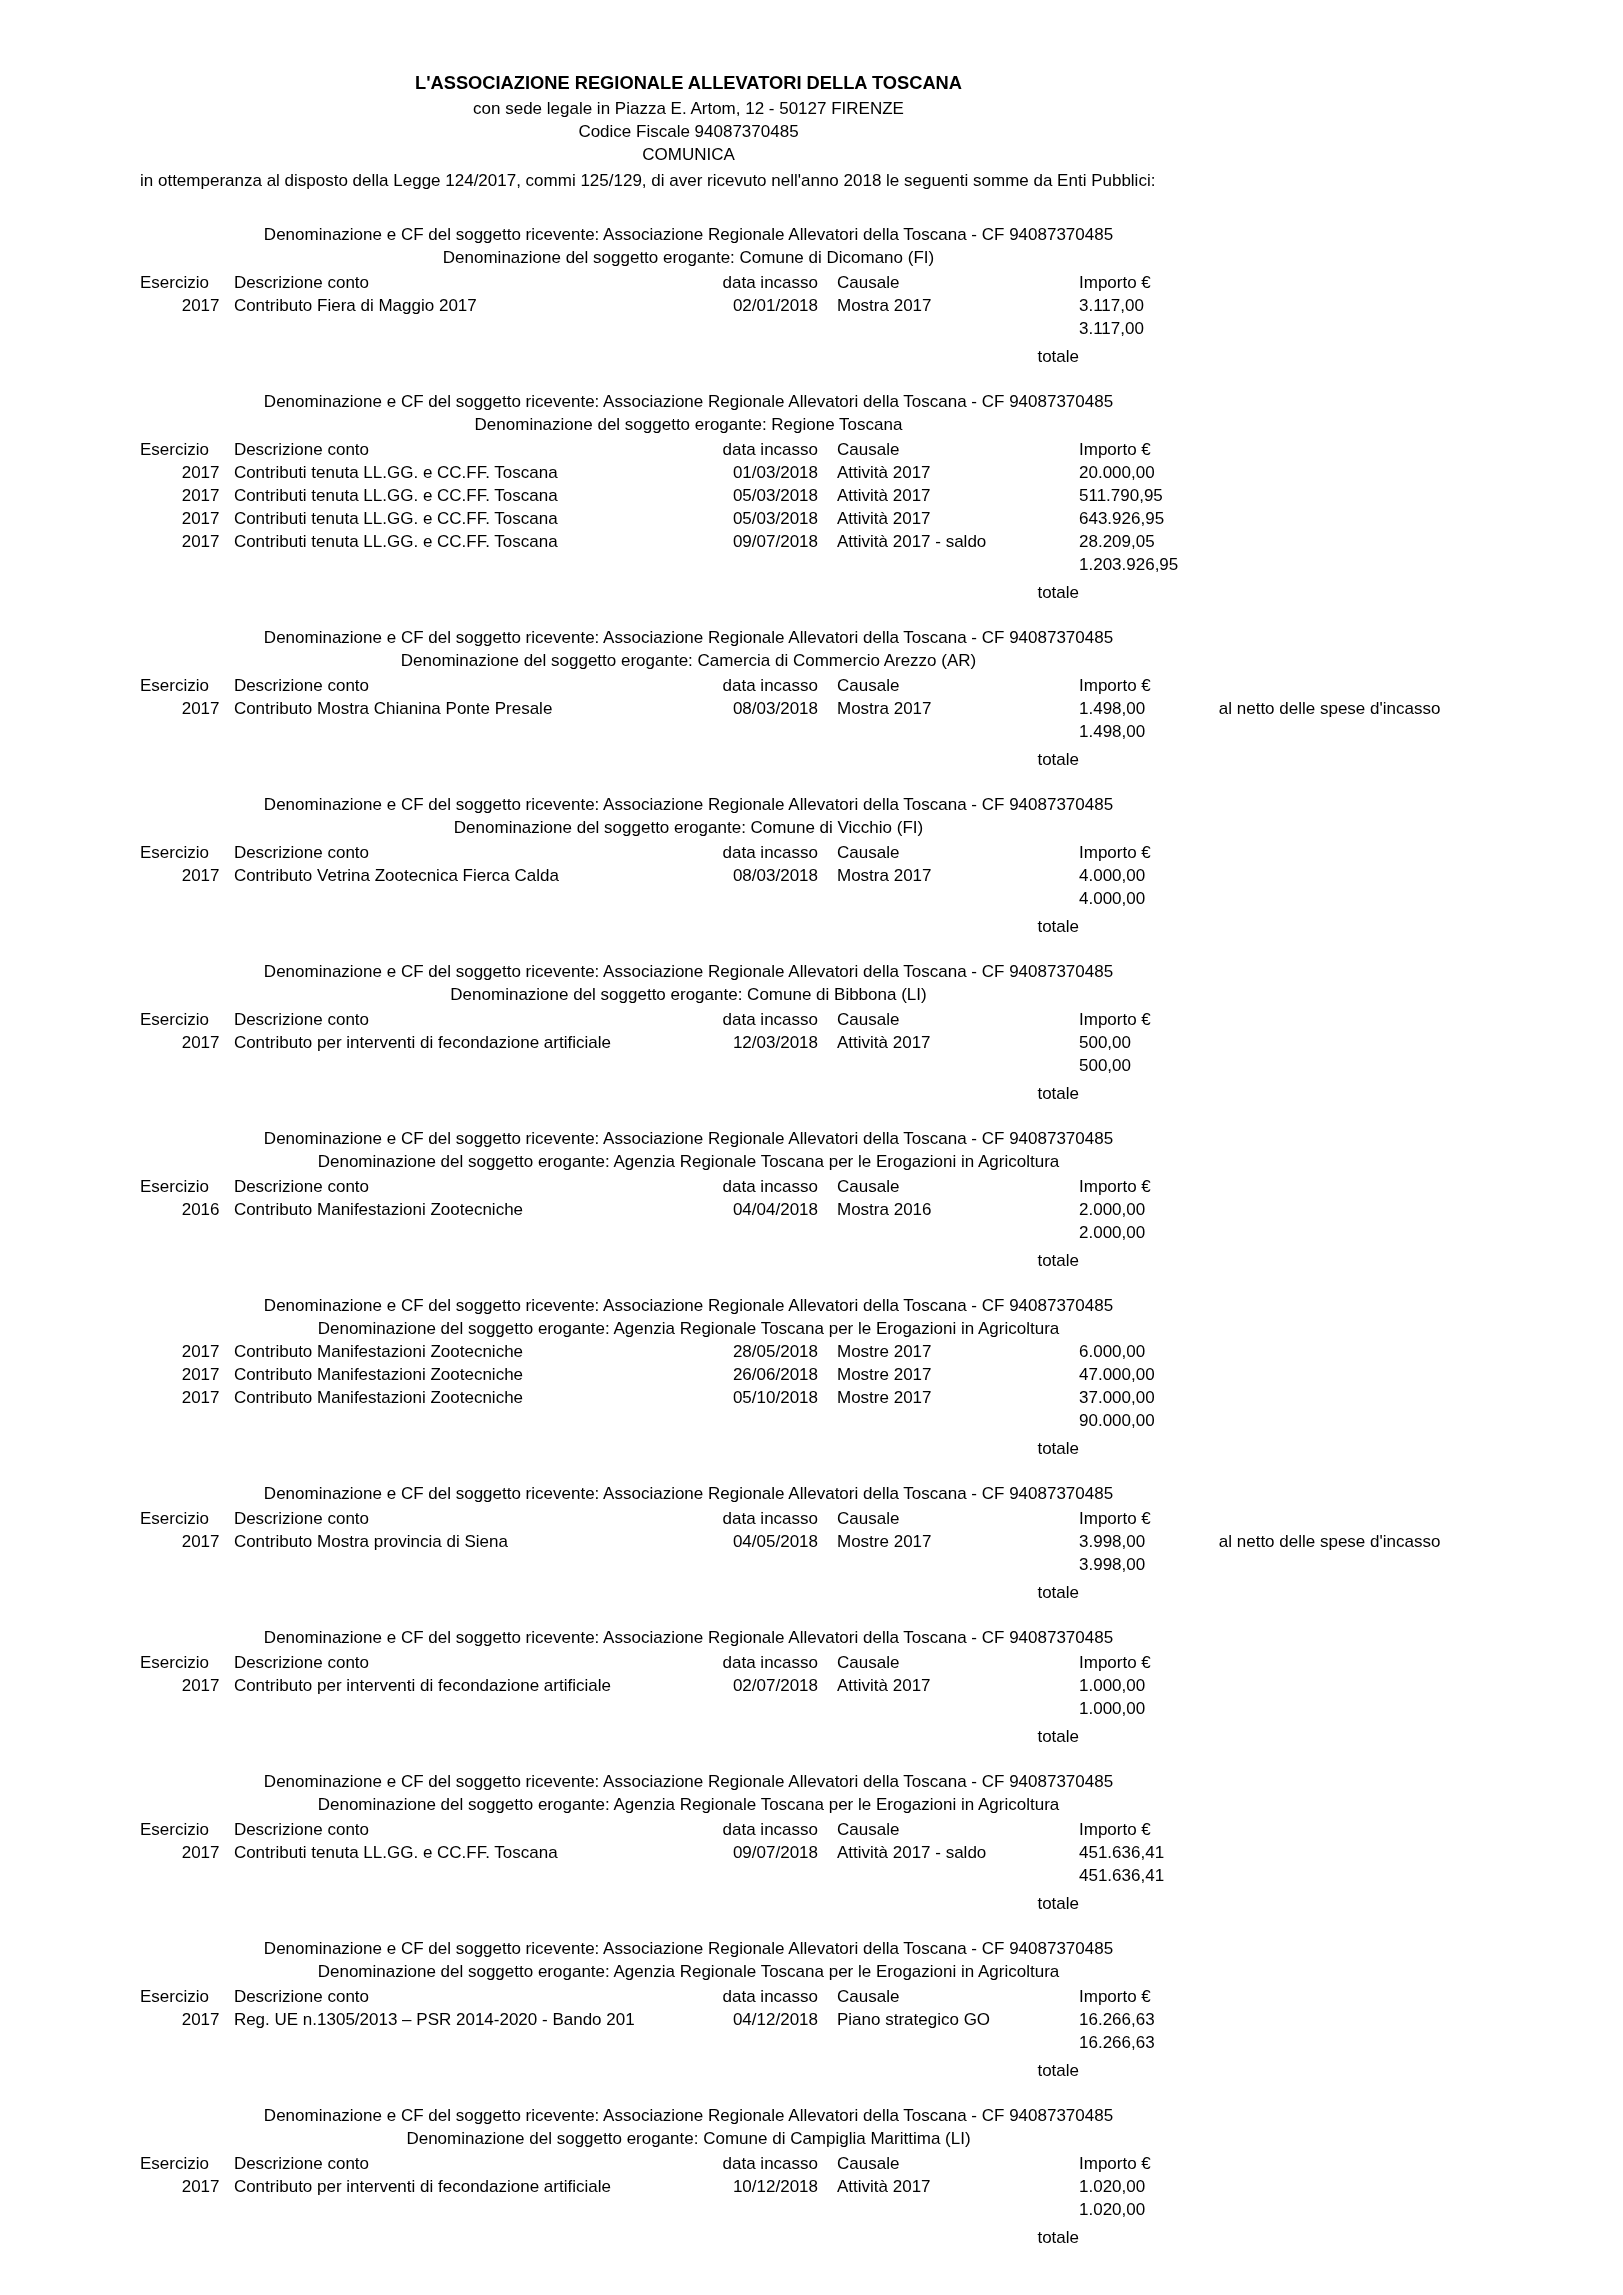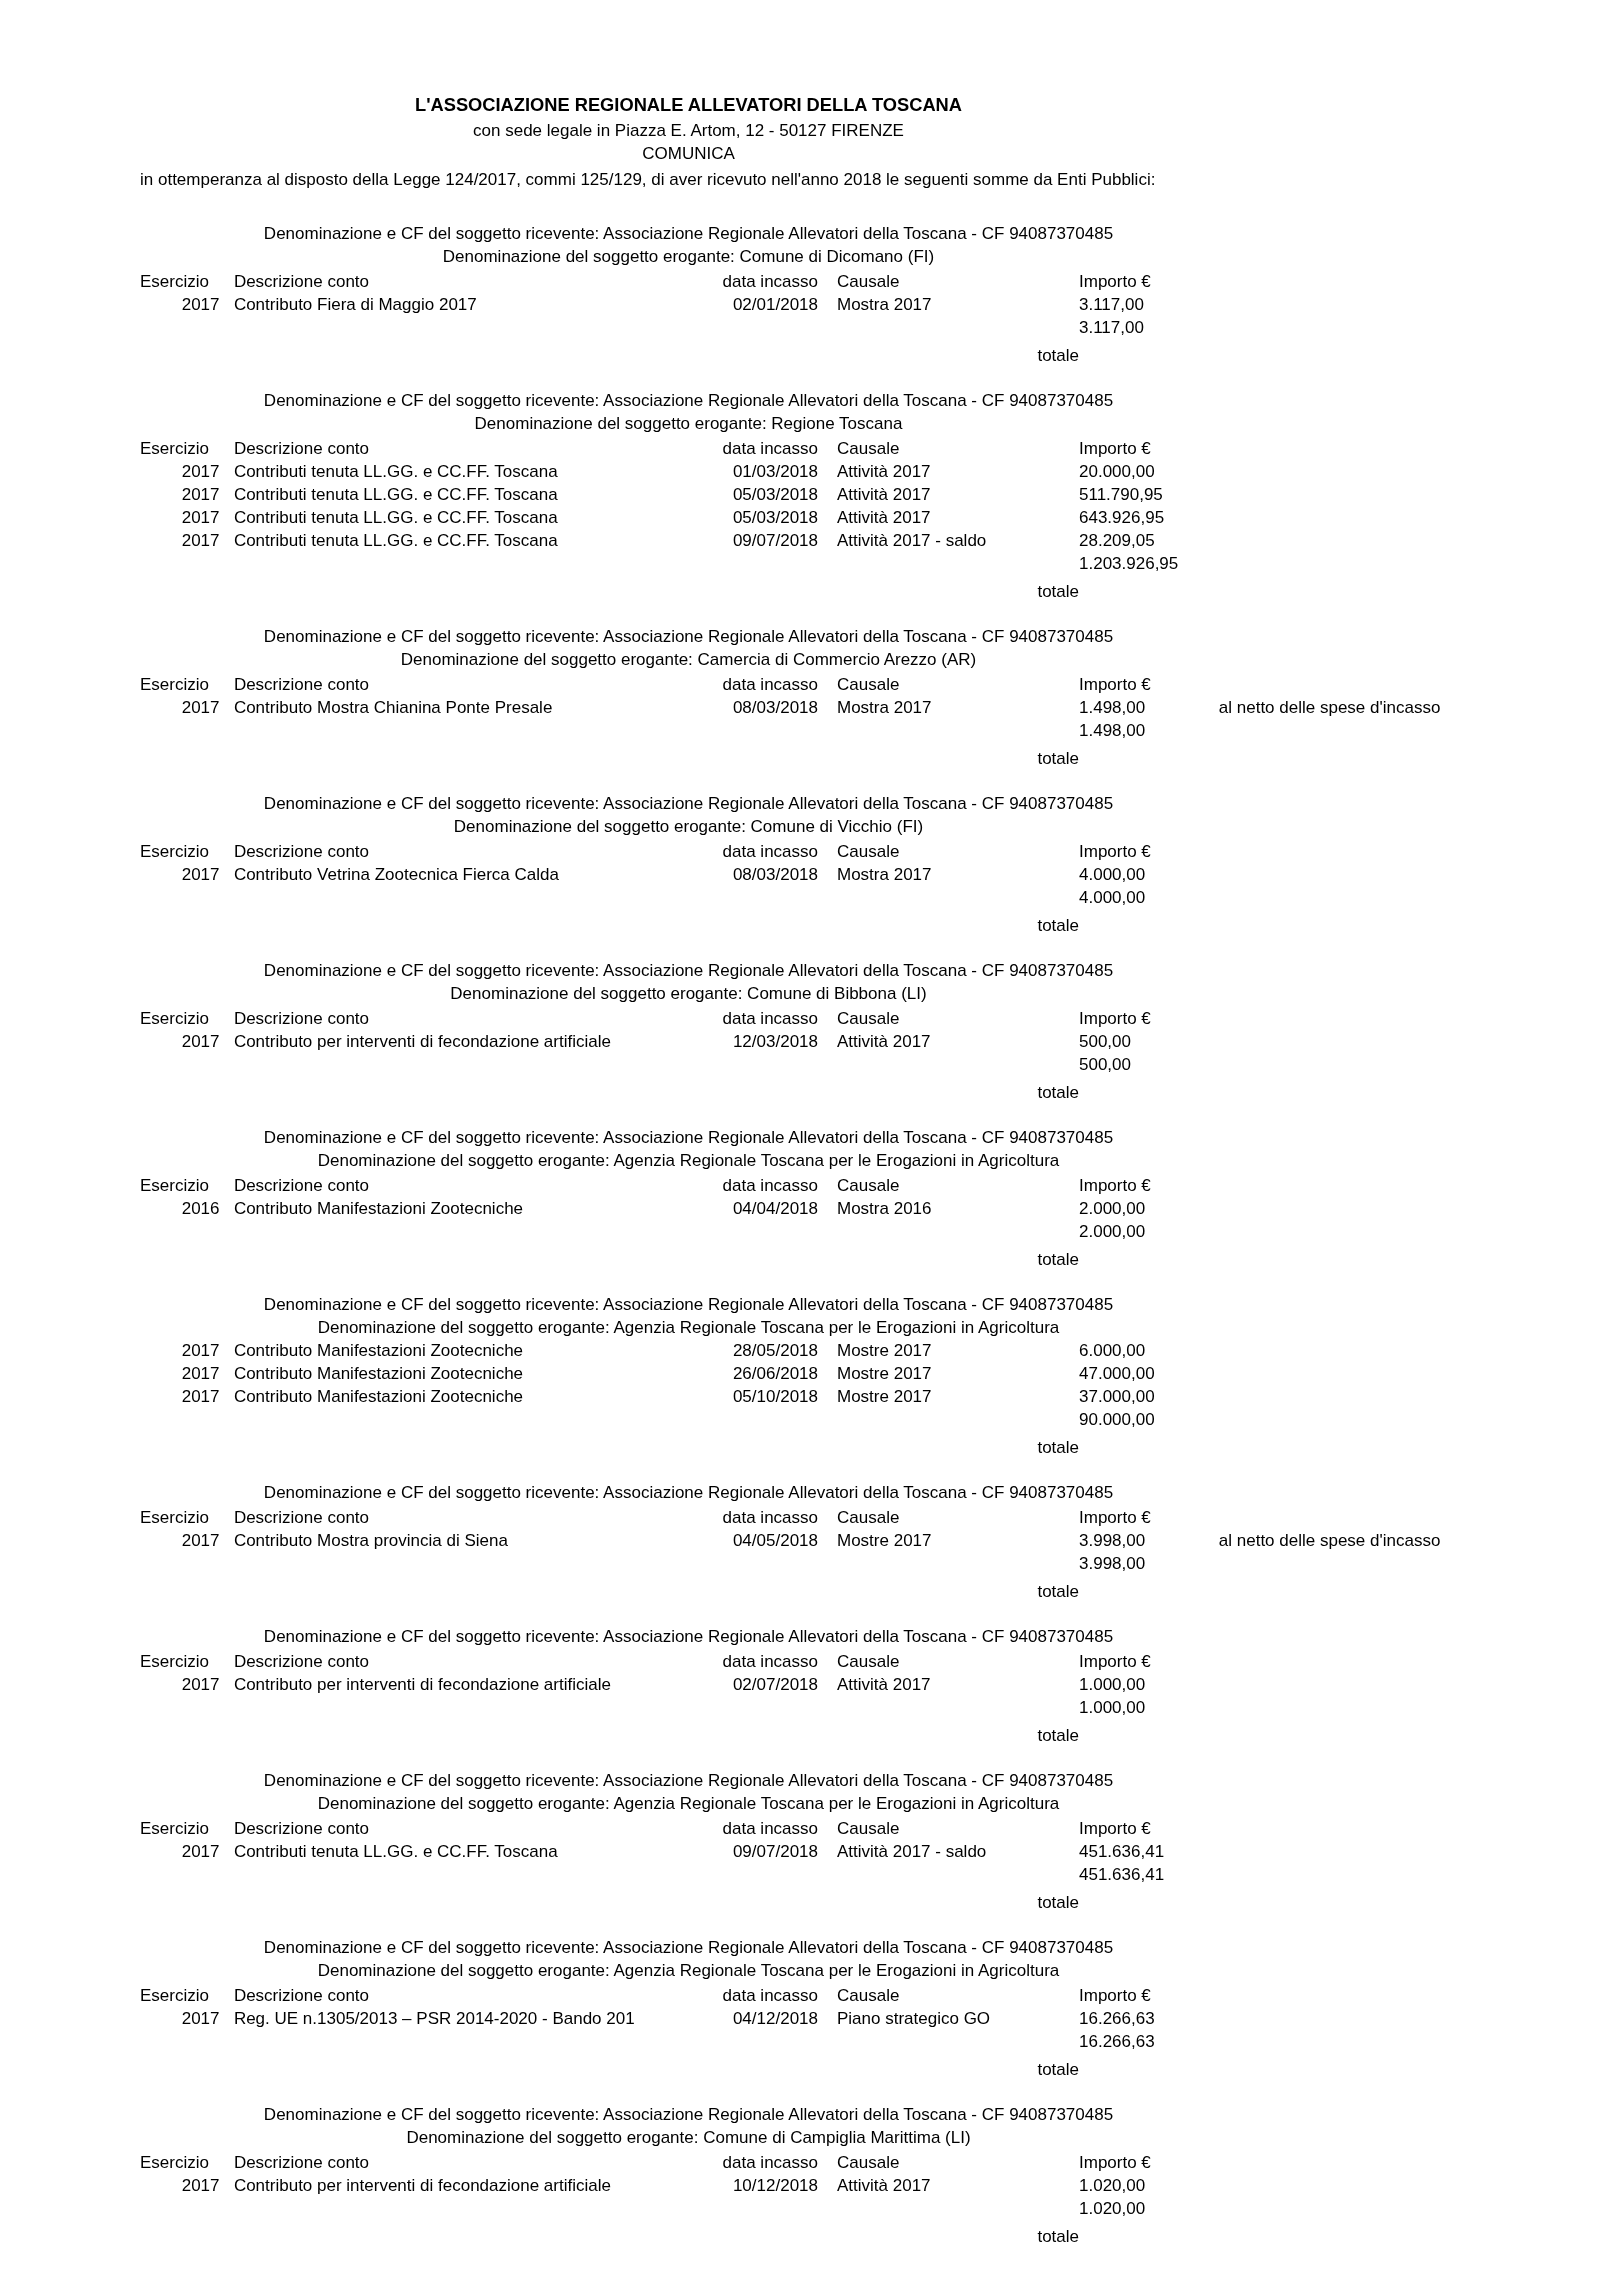--- a/index.html
+++ b/index.html
@@ -6,21 +6,21 @@
   html{background:#888;}
   body{
     width:1623px;height:2295px;background:#ffffff;
     font-family:"Liberation Sans", sans-serif;
     color:#000;
     -webkit-font-smoothing:antialiased;
   }
   *{box-sizing:border-box;}
   .page{width:1623px;height:2295px;overflow:hidden;}
   .content{
-    padding-top:91px;
+    padding-top:69px;
     margin-left:140px;
     width:1097px;
     font-size:17px;
     line-height:23px;
   }
   .doc-title{
     font-size:18.3px;font-weight:bold;line-height:27.5px;
     text-align:center;white-space:nowrap;
   }
   .center-line{text-align:center;white-space:nowrap;line-height:23px;}
@@ -43,20 +43,21 @@
   .c-imp{}
   .c-note{padding-left:11.8px;}
 </style>
 </head>
 <body>
 
 <div class="page">
   <div class="content">
     <div class="doc-title">L'ASSOCIAZIONE REGIONALE ALLEVATORI DELLA TOSCANA</div>
     <div class="center-line">con sede legale in Piazza E. Artom, 12 - 50127 FIRENZE</div>
+    <div class="center-line">Codice Fiscale 94087370485</div>
     <div class="center-line">COMUNICA</div>
     <div class="intro">in ottemperanza al disposto della Legge 124/2017, commi 125/129, di aver ricevuto nell'anno 2018 le seguenti somme da Enti Pubblici:</div>
     <div id="sections">
         <section class="section first">
           <div class="center-line">Denominazione e CF del soggetto ricevente: Associazione Regionale Allevatori della Toscana - CF 94087370485</div>
           <div class="center-line">Denominazione del soggetto erogante: Comune di Dicomano (FI)</div>
           <div class="row header-row">
             <div class="c c-ese">Esercizio</div>
             <div class="c c-desc">Descrizione conto</div>
             <div class="c c-data">data incasso</div>

